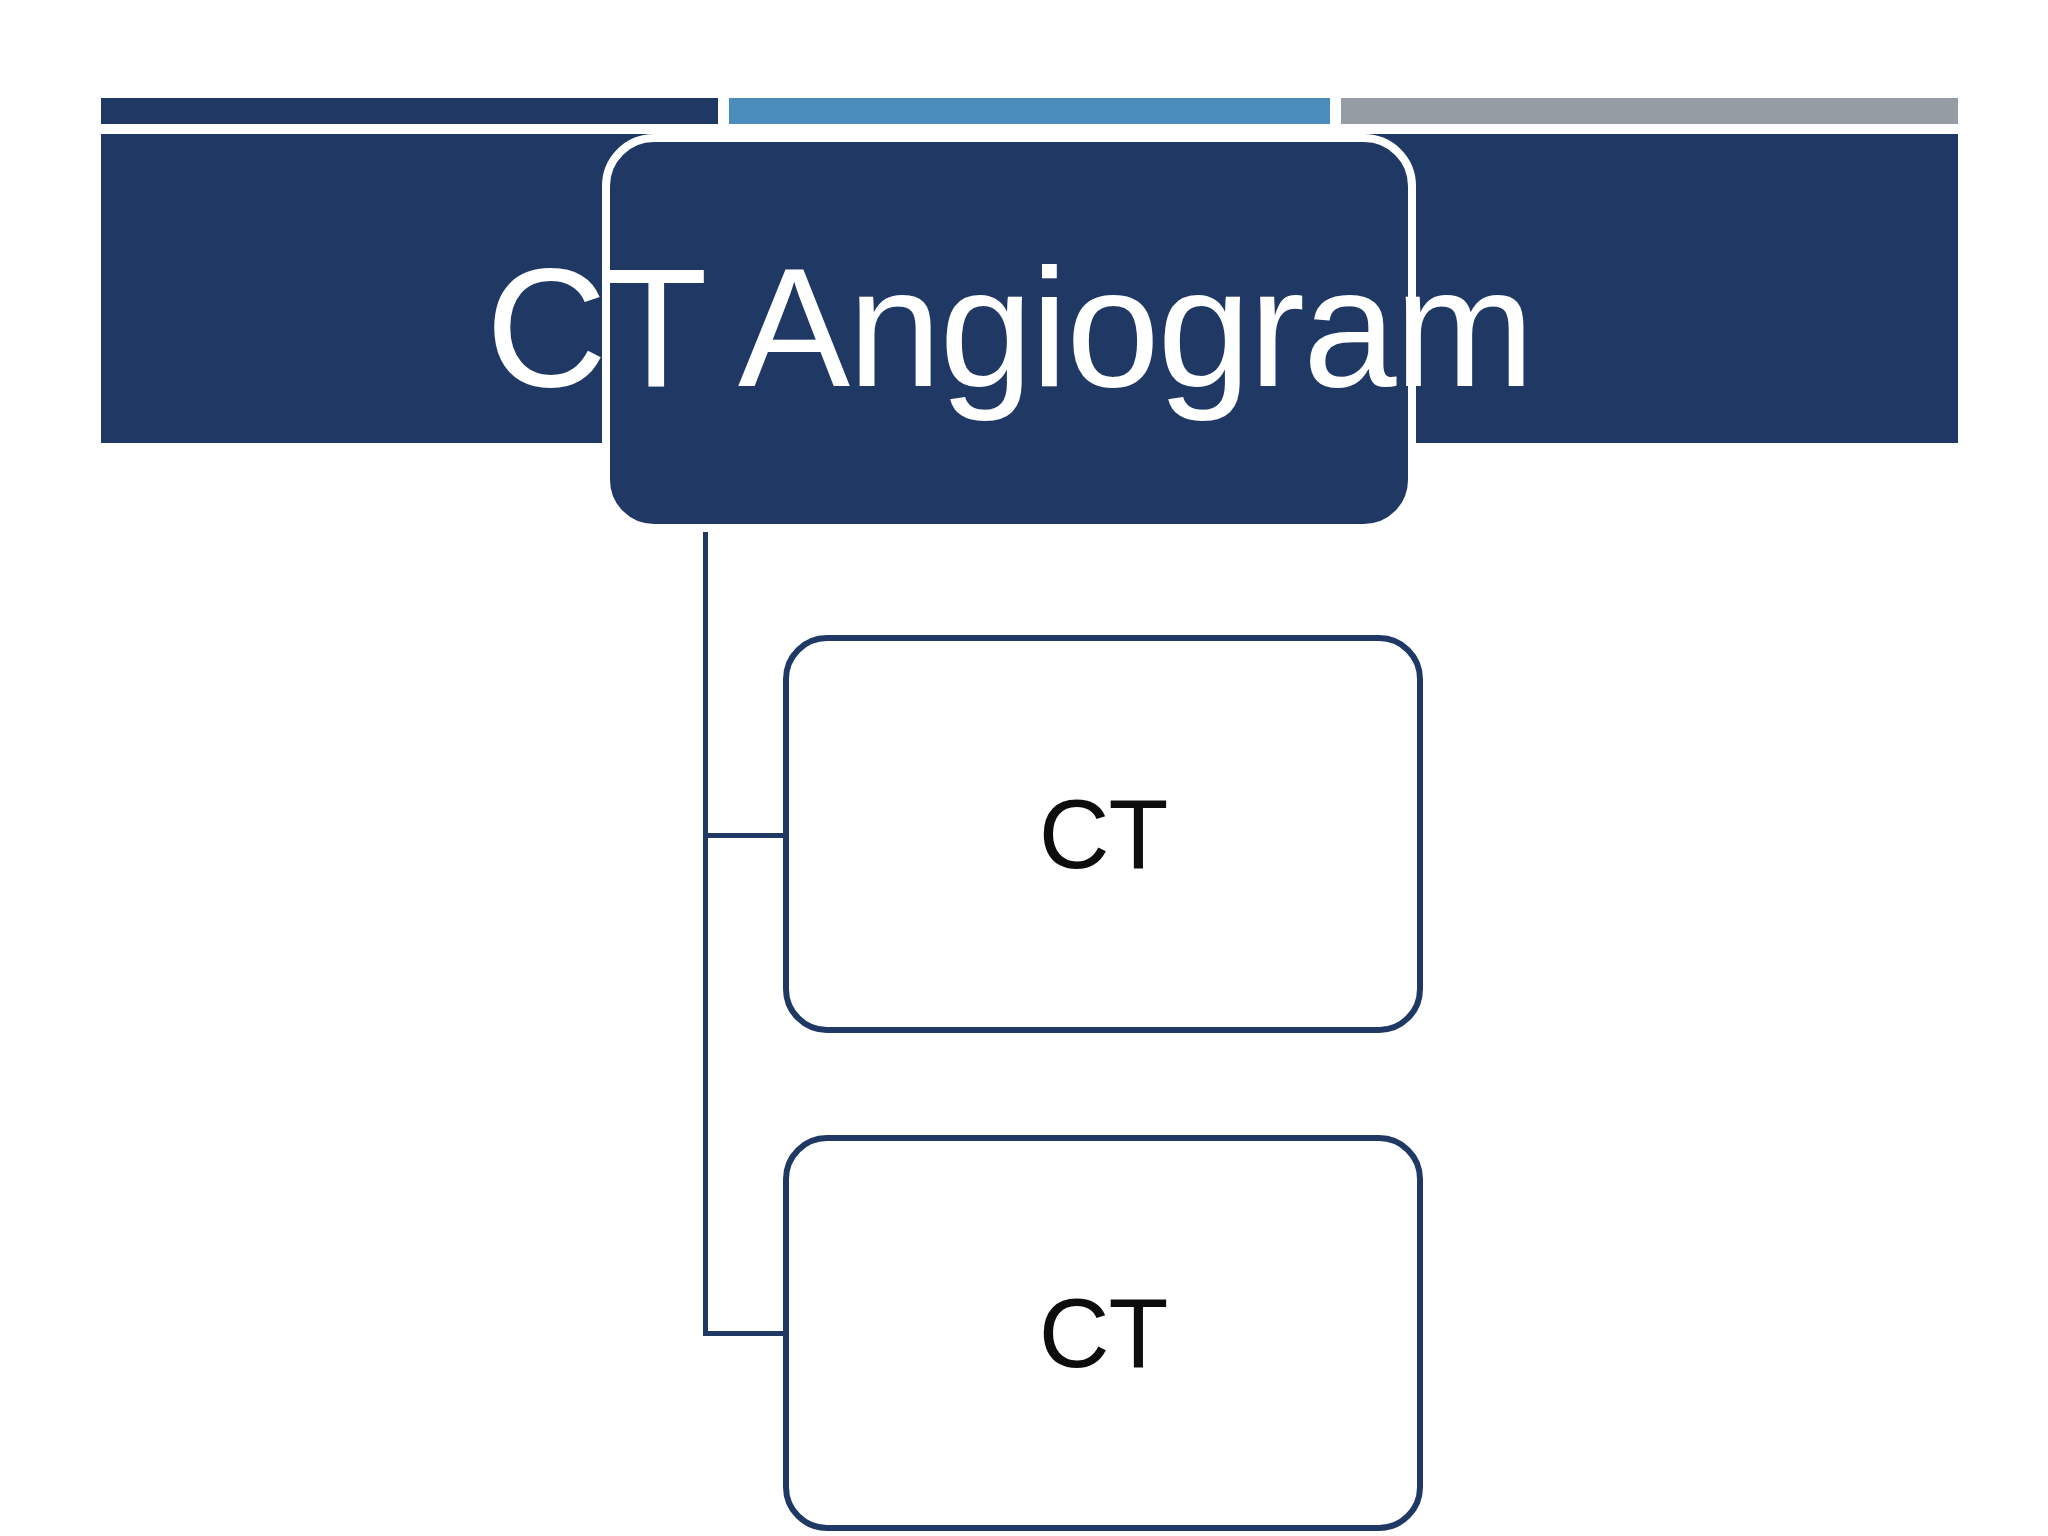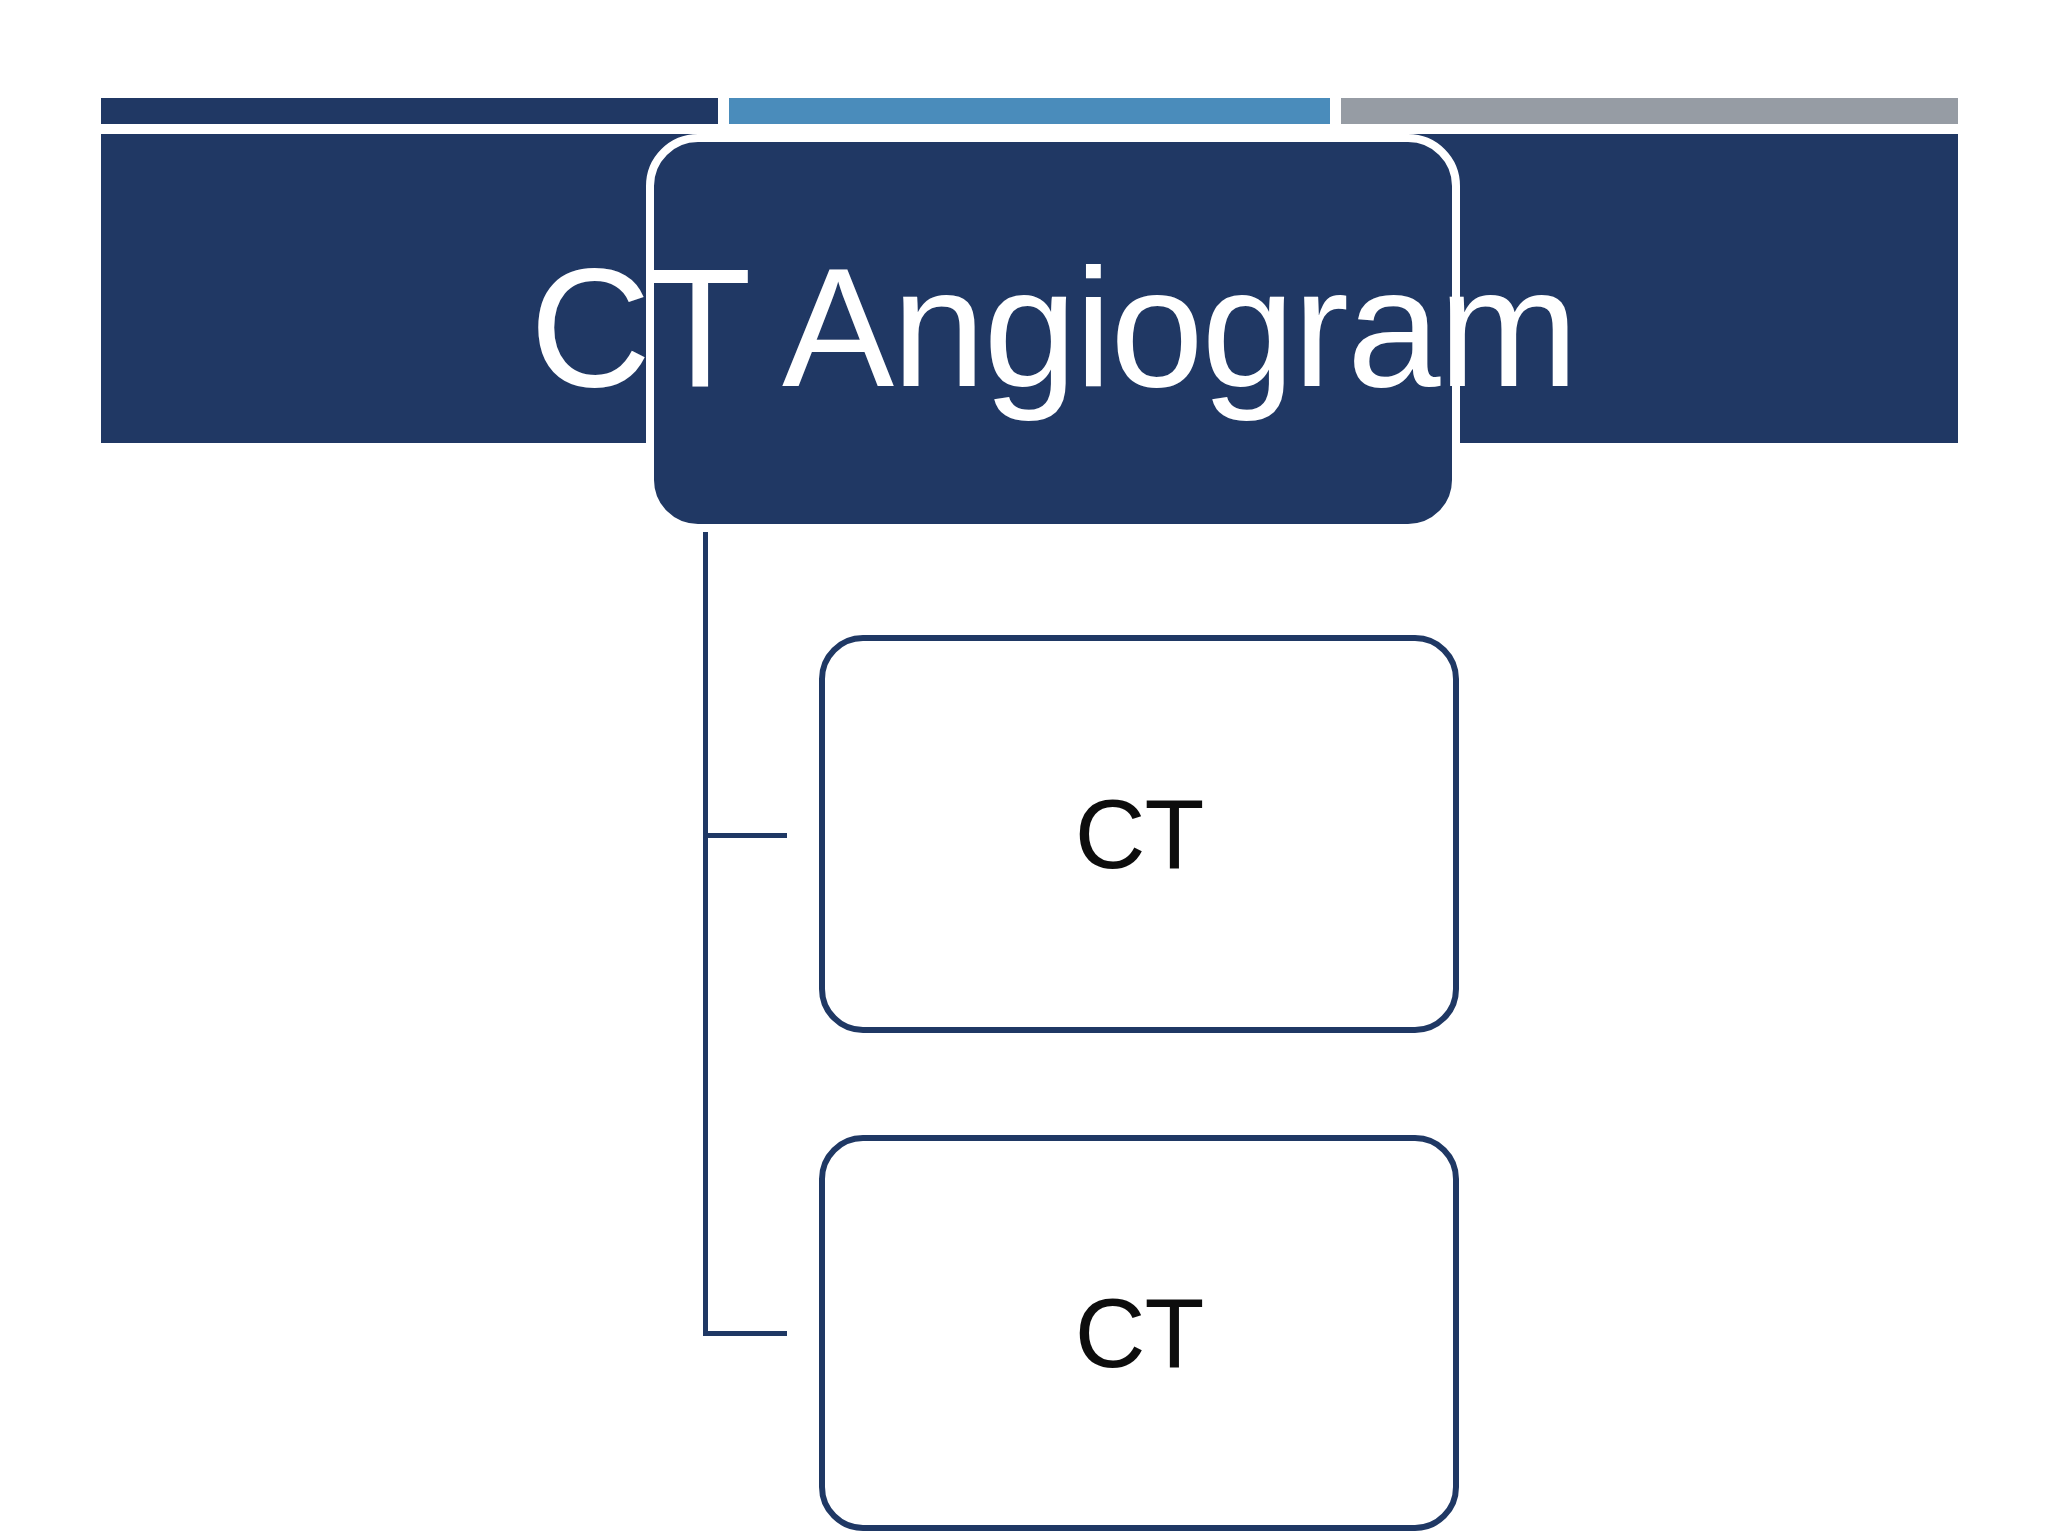--- a/index.html
+++ b/index.html
@@ -19,21 +19,21 @@
   .stripe-seg { position: absolute; top: 98px; height: 26px; }
   .stripe-navy  { left: 101px;  width: 617px; background: var(--navy); }
   .stripe-steel { left: 729px;  width: 601px; background: var(--steel); }
   .stripe-gray  { left: 1341px; width: 617px; background: var(--gray); }
 
   
   .banner { position: absolute; left: 101px; top: 134px; width: 1857px; height: 309px; background: var(--navy); }
 
   
   .root-box {
-    position: absolute; left: 646px; top: 134px; width: 814px; height: 398px;
+    position: absolute; left: 602px; top: 134px; width: 814px; height: 398px;
     background: var(--navy);
     border: 8px solid var(--paper);
     border-radius: 52px;
     display: flex; align-items: center; justify-content: center;
   }
   .root-label {
     color: var(--paper);
     font-size: 168px;
     font-weight: 400;
     letter-spacing: -2px;
@@ -47,21 +47,21 @@
   .branch { position: absolute; left: 703px; width: 84px; height: 5px; background: var(--navy-line); }
   .branch-1 { top: 833px; }
   .branch-2 { top: 1331px; }
 
   
   .child-box {
     position: absolute; left: 783px; width: 640px; height: 398px;
     background: var(--paper);
     border: 6px solid var(--navy-line);
     border-radius: 44px;
-    display: flex; flex-direction: column; align-items: center; justify-content: center; margin-left: 36px;
+    display: flex; flex-direction: column; align-items: center; justify-content: center;
   }
   .child-1 { top: 635px; }
   .child-2 { top: 1135px; height: 396px; }
   .child-line {
     color: var(--ink);
     font-size: 98px;
     line-height: 1.82;
     letter-spacing: -1px;
     white-space: nowrap;
     text-align: center;

